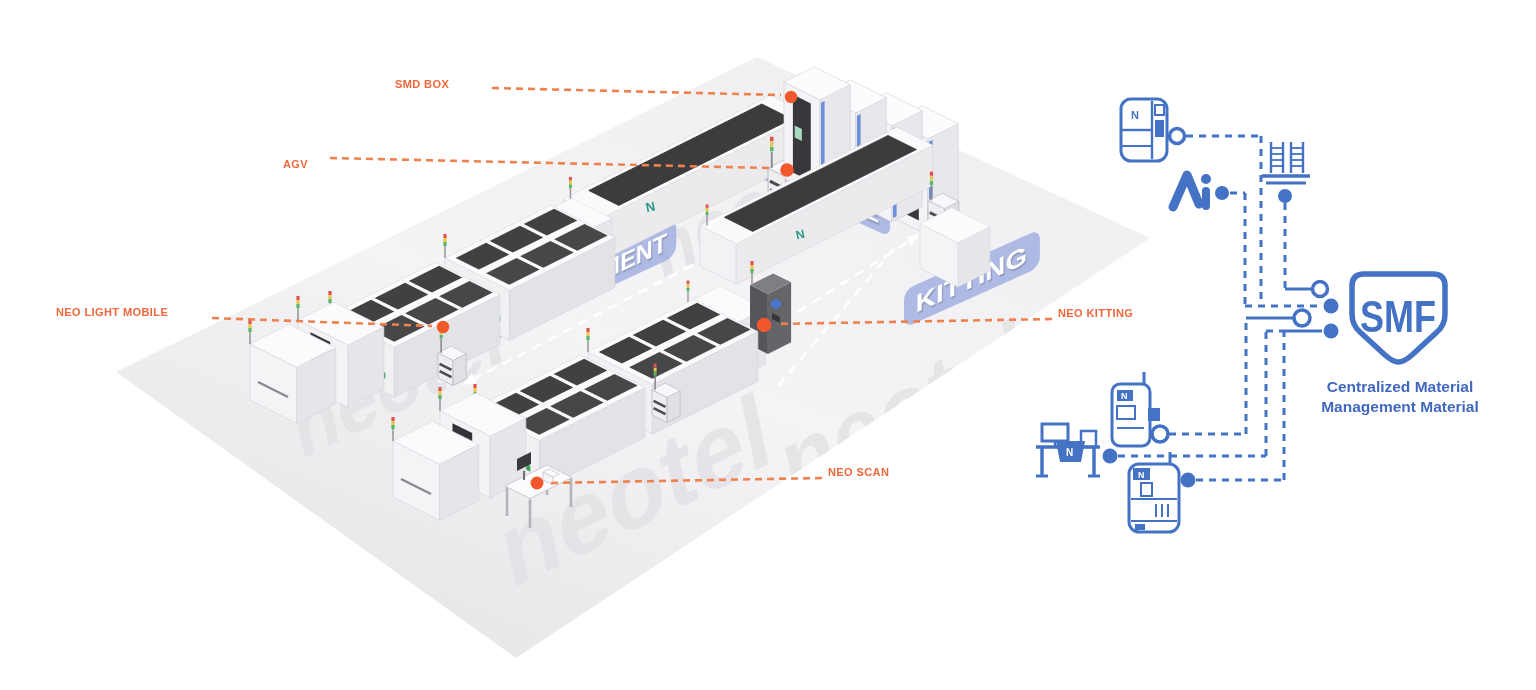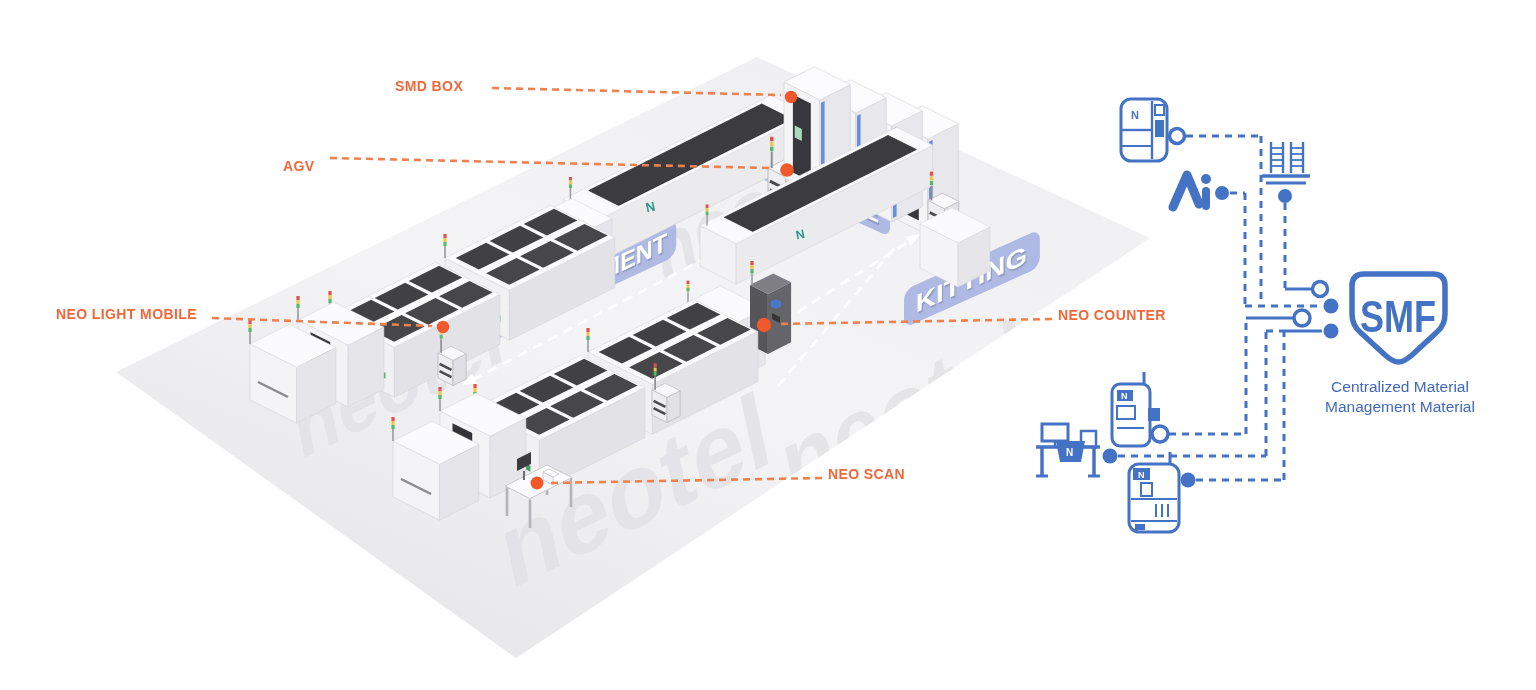--- a/index.html
+++ b/index.html
@@ -1,23 +1,23 @@
 <!DOCTYPE html>
 <html><head>
 <meta charset="utf-8">
 <style>
   html,body{margin:0;padding:0;background:#fff;}
   body{width:1536px;height:690px;position:relative;overflow:hidden;
        font-family:"Liberation Sans",sans-serif;}
   .stage{position:absolute;inset:0;}
   svg{position:absolute;left:0;top:0;}
-  .tag{position:absolute;font-weight:800;font-size:14px;letter-spacing:.4px;
+  .tag{position:absolute;font-weight:800;font-size:11px;letter-spacing:.4px;
        color:#F2673A;white-space:nowrap;}
   .caption{position:absolute;left:1298px;top:377px;width:204px;text-align:center;
-       font-weight:400;font-size:15.5px;line-height:20px;color:#4068BF;}
+       font-weight:700;font-size:15.5px;line-height:20px;color:#4068BF;}
   .banner-rect{fill:#A9B6E2;opacity:.93;}
   .banner-text{fill:#ffffff;font-weight:800;text-shadow:1px 2px 1px rgba(110,120,145,.5);}
   .wm{fill:#e1e1e5;font-weight:bold;opacity:.8;}
   .flow{stroke:#ffffff;stroke-width:2.8;fill:none;stroke-dasharray:10 7;opacity:.95;}
   .lead{stroke:#F0814F;stroke-width:2.6;fill:none;stroke-dasharray:7 5;}
   .dot{fill:#F1582B;}
   .bl{stroke:#4472C4;fill:none;}
   .bdash{stroke:#4472C4;fill:none;stroke-width:3;stroke-dasharray:7 6;}
   .bsolid{stroke:#4472C4;fill:none;stroke-width:3;}
   .bopen{fill:#ffffff;stroke:#4472C4;stroke-width:3.5;}
@@ -364,20 +364,20 @@
     <g>
       <path d="M1364,274 L1433,274 Q1445,274 1445,286 L1445,314 Q1445,325 1437,332 L1412,355 Q1404,362 1398.5,362 Q1393,362 1385,355 L1360,332 Q1352,325 1352,314 L1352,286 Q1352,274 1364,274 Z" fill="#ffffff" stroke="#4472C4" stroke-width="5.5" stroke-linejoin="round"></path>
       <text x="1398" y="332" font-size="44" font-weight="800" fill="#4472C4" text-anchor="middle" textLength="76" lengthAdjust="spacingAndGlyphs">SMF</text>
     </g>
   </g>
 </svg>
 
 <div class="tag" style="left:395px;top:78px;">SMD BOX</div>
 <div class="tag" style="left:283px;top:158px;">AGV</div>
 <div class="tag" style="left:56px;top:306px;">NEO LIGHT MOBILE</div>
-<div class="tag" style="left:1058px;top:307px;">NEO COUNTER</div>
+<div class="tag" style="left:1058px;top:307px;">NEO KITTING</div>
 <div class="tag" style="left:828px;top:466px;text-align:center;">NEO SCAN</div>
 
 <div class="caption">
   <div>Centralized Material</div>
   <div>Management Material</div>
 </div>
 </div>
 
 </body></html>

